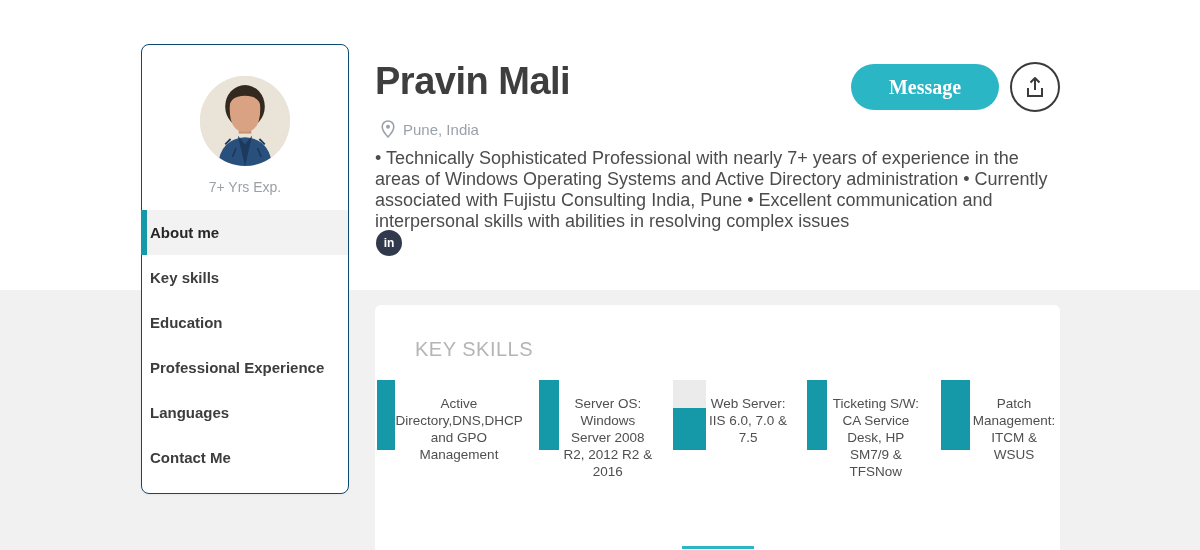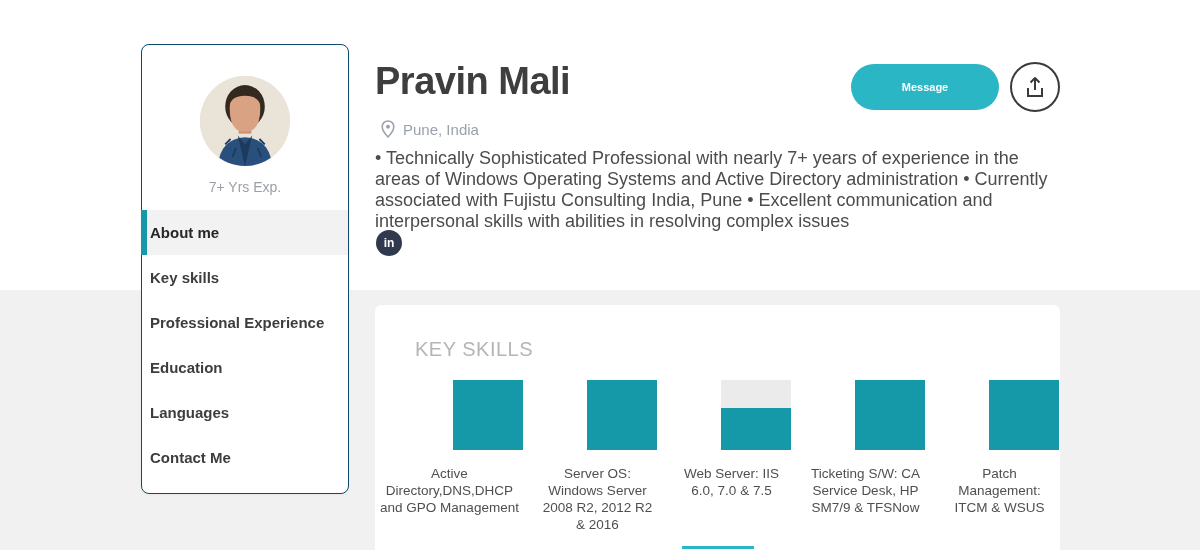--- a/index.html
+++ b/index.html
@@ -35,32 +35,32 @@
   .job-title{ color:var(--subtitle-teal); font-size:15px; font-weight:bold; }
   .pin-icon{ width:14px; height:18px; margin-left:6px; }
   .location{ color:#9ba1ab; font-size:15px;text-align:right; }
   .summary{ position:absolute; left:375px; top:148px; width:682px; font-size:18px;
     line-height:21px; color:var(--text-body); z-index:2; }
   .linkedin{ position:absolute; left:376px; top:230px; width:26px; height:26px;
     border-radius:50%; background:#313a4d; color:#fff; display:flex; align-items:center;
     justify-content:center; font-size:12px; font-weight:bold; cursor:pointer; z-index:2; }
   .message-btn{ position:absolute; left:851px; top:64px; width:148px; height:46px;
     border:none; border-radius:23px; background:var(--accent); color:#fff;
-    font-size:11px; font-weight:bold; font-family:Liberation Sans, sans-serif; cursor:pointer; z-index:2; }
+    font-size:20px; font-weight:bold; font-family:Liberation Serif, serif; cursor:pointer; z-index:2; }
   .share-btn{ position:absolute; left:1010px; top:62px; width:50px; height:50px;
     border-radius:50%; background:#fff; border:2px solid #3a3a3a; display:flex;
     align-items:center; justify-content:center; cursor:pointer; z-index:2; }
 
   
   .skills-card{ position:absolute; left:375px; top:305px; width:685px; height:245px;
     background:#fff; border-radius:6px 6px 0 0; z-index:2; }
   .skills-heading{ margin:33px 0 0 40px; font-size:20px; color:#b5b5b5;
     letter-spacing:0.5px; font-weight:normal; }
   .skills-row{ display:flex; justify-content:center; gap:16px; margin-top:19px; }
-  .skill-col{ width:118px; display:flex; flex-direction:column; align-items:flex-end; }
+  .skill-col{ width:118px; display:flex; flex-direction:row; align-items:flex-start; }
   .skill-col.wide{ width:146px; }
   .skill-tile{ width:70px; height:70px; background:#ebebeb; position:relative; overflow:hidden; }
   .tile-fill{ position:absolute; left:0; bottom:0; width:100%; background:var(--tile-teal); }
   .skill-label{ margin-top:15px; text-align:center; font-size:13.5px; line-height:17px;
     color:#4f4f4f; }
   .carousel-indicator{ position:absolute; left:50%; transform:translateX(-50%);
     bottom:1px; width:72px; height:3px; background:var(--accent); }
 </style>
 </head>
 <body>
@@ -81,22 +81,22 @@
         <path d="M20 100 q2 -30 30 -32 q28 2 30 32 z" fill="#29507c"></path>
         <path d="M42 66 l8 10 l8 -10 l-8 34 z" fill="#1b3a5e"></path>
         <path d="M28 76 l6 -6 M66 70 l6 6 M36 90 l4 -10 M64 80 l4 10" stroke="#1b3a5e" stroke-width="2" fill="none"></path>
       </svg>
     </div>
   </div>
   <div class="exp-text">7+ Yrs Exp.</div>
   <nav>
     <div class="nav-item active">About me</div>
     <div class="nav-item">Key skills</div>
+    <div class="nav-item">Education</div>
     <div class="nav-item">Professional Experience</div>
-    <div class="nav-item">Education</div>
     <div class="nav-item">Languages</div>
     <div class="nav-item">Contact Me</div>
   </nav>
 </div>
 
 <h1 class="profile-name">Pravin Mali</h1>
 
 <div class="subtitle-row">
   <svg class="pin-icon" viewBox="0 0 14 18">
     <path d="M7 1 C3.7 1 1.2 3.5 1.2 6.8 C1.2 11 7 17 7 17 C7 17 12.8 11 12.8 6.8 C12.8 3.5 10.3 1 7 1 Z" fill="none" stroke="#9ba1ab" stroke-width="1.6"></path>

